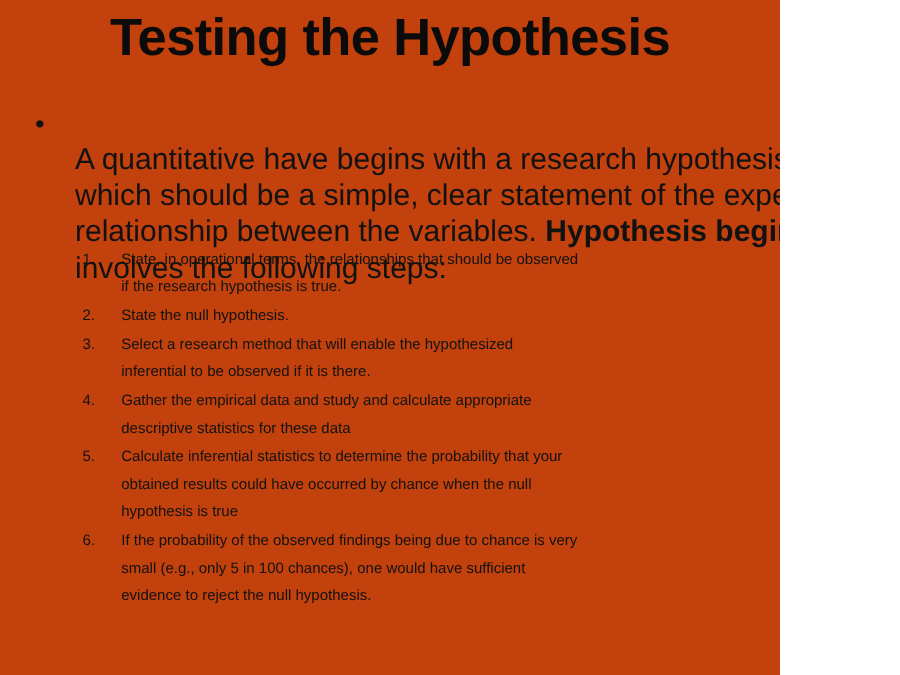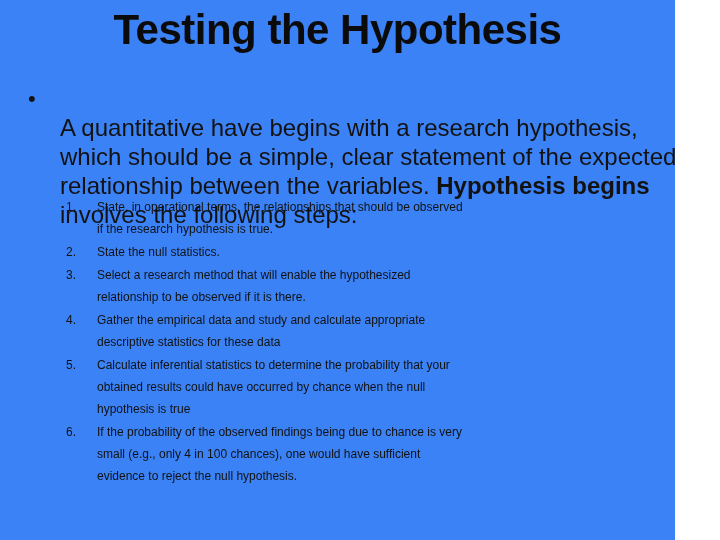--- a/index.html
+++ b/index.html
@@ -2,23 +2,23 @@
 <html><head>
 <meta charset="utf-8">
 <style>
   html, body {
     margin: 0;
     padding: 0;
     background: #ffffff;
   }
   .slide {
     position: relative;
-    width: 675px;
+    width: 624px;
     height: 540px;
-    background: #3b82f6;
+    background: #c2410c;
     overflow: hidden;
     font-family: "Liberation Sans", sans-serif;
     color: #121212;
   }
   .title {
     position: absolute;
     top: 5px;
     left: 0;
     right: 0;
     margin: 0;
@@ -93,26 +93,26 @@
       <span>A quantitative have begins with a research hypothesis,
 which should be a simple, clear statement of the expected
 relationship between the variables. </span><span class="bold">Hypothesis begins</span><span>
 involves the following steps:</span>
     </div>
   </div>
 
   <ol class="steps">
     <li>State, in operational terms, the relationships that should be observed
 if the research hypothesis is true.</li>
-    <li>State the null statistics.</li>
+    <li>State the null hypothesis.</li>
     <li>Select a research method that will enable the hypothesized
-relationship to be observed if it is there.</li>
+inferential to be observed if it is there.</li>
     <li>Gather the empirical data and study and calculate appropriate
 descriptive statistics for these data</li>
     <li>Calculate inferential statistics to determine the probability that your
 obtained results could have occurred by chance when the null
 hypothesis is true</li>
     <li>If the probability of the observed findings being due to chance is very
-small (e.g., only 4 in 100 chances), one would have sufficient
+small (e.g., only 5 in 100 chances), one would have sufficient
 evidence to reject the null hypothesis.</li>
   </ol>
 
 </div>
 
 </body></html>

